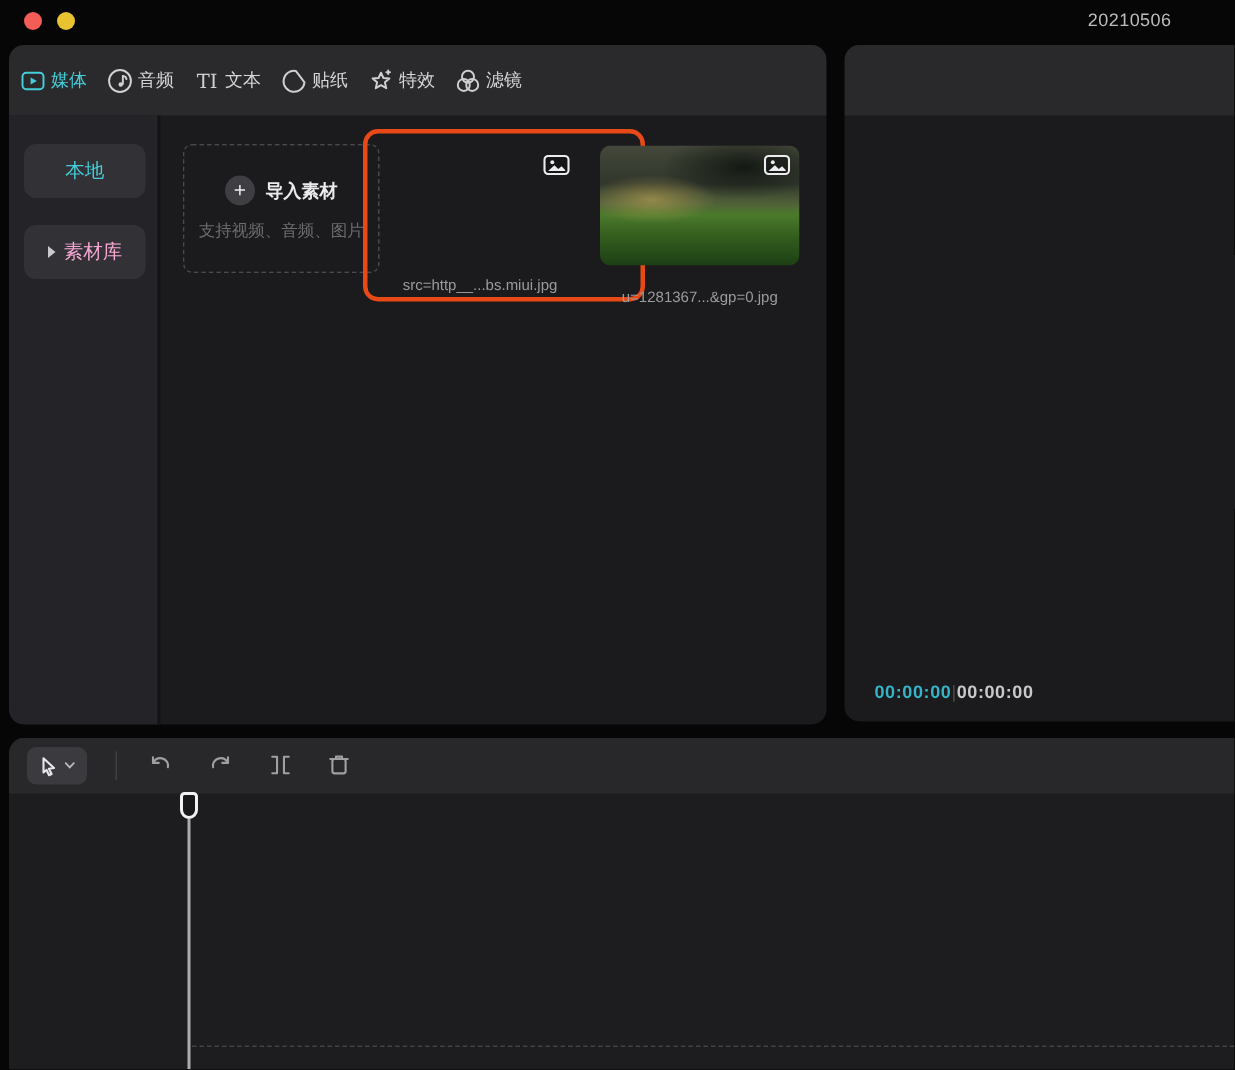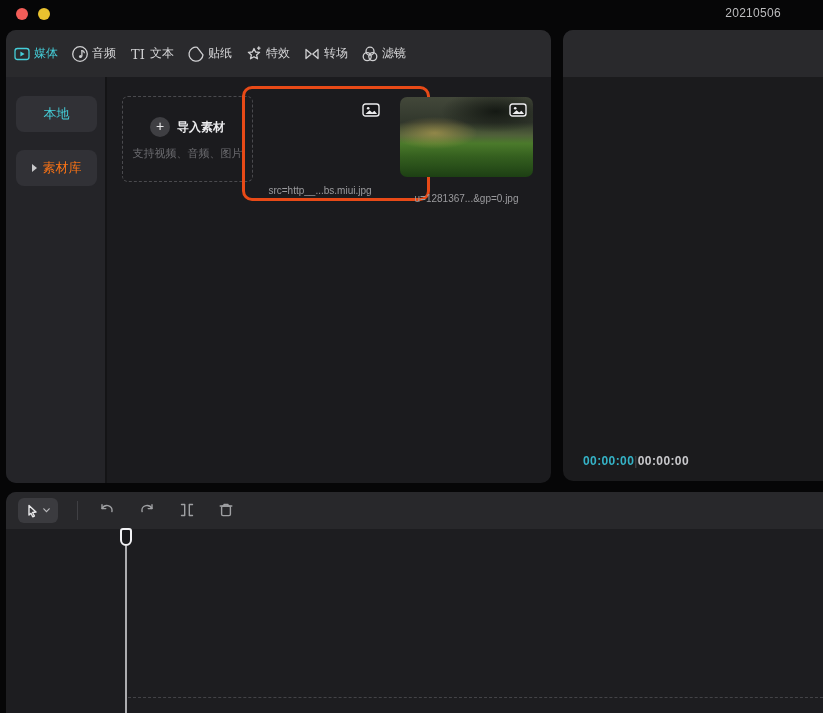--- a/index.html
+++ b/index.html
@@ -31,21 +31,21 @@
   .tab.active .fillacc { fill:#45ced9; }
 
   
   .sidebar { position:absolute; left:0; top:47px; width:99px; height:406px; background:#242428; }
   .side-divider { position:absolute; left:99px; top:47px; width:2px; height:406px; background:#141416; }
   .side-btn { position:absolute; left:10px; width:81px; height:36px; background:#313136; border-radius:8px;
               display:flex; align-items:center; justify-content:center; gap:6px; cursor:pointer; }
   .side-btn.local { top:19px; }
   .side-btn.local span { color:#45ced9; font-size:13px; }
   .side-btn.library { top:73px; }
-  .side-btn.library span { color:#f97316; font-size:13px; }
+  .side-btn.library span { color:#f9a8d4; font-size:13px; }
   .caret-right { width:0; height:0; border-left:5px solid #c9c9cb; border-top:4px solid transparent; border-bottom:4px solid transparent; }
 
   
   .import-box { position:absolute; left:116px; top:66px; width:131px; height:86px; border:1px dashed #4a4a4e; border-radius:6px;
                 display:flex; flex-direction:column; align-items:center; justify-content:center; gap:9px; cursor:pointer; }
   .import-row { display:flex; align-items:center; gap:7px; white-space:nowrap; }
   .plus-circle { width:20px; height:20px; border-radius:50%; background:#3f3f43; color:#e9e9eb; font-size:14px; line-height:19px; text-align:center; }
   .import-label { font-size:12px; color:#ebebed; font-weight:bold; }
   .import-hint { font-size:11px; color:#6c6c70; white-space:nowrap; }
 
@@ -146,29 +146,20 @@
         <svg viewBox="0 0 20 20">
             <path class="stroke" d="M10 4.5 L11.6 8 L15.6 8.3 L12.6 10.9 L13.5 14.8 L10 12.7 L6.5 14.8 L7.4 10.9 L4.4 8.3 L8.4 8 Z"></path>
             <path class="stroke" d="M14.8 3 v2.4 M13.6 4.2 h2.4"></path>
           </svg>
       </span>
       <span class="tlabel">特效</span>
     </div>
     <div class="tab">
       <span class="ticon">
         <svg viewBox="0 0 20 20">
-            <path class="stroke" d="M4 5.5 L9.2 10 L4 14.5 Z"></path>
-            <path class="stroke" d="M16 5.5 L10.8 10 L16 14.5 Z"></path>
-          </svg>
-      </span>
-      <span class="tlabel">转场</span>
-    </div>
-    <div class="tab">
-      <span class="ticon">
-        <svg viewBox="0 0 20 20">
             <circle class="stroke" cx="10" cy="7.2" r="4"></circle>
             <circle class="stroke" cx="7.2" cy="12.6" r="4"></circle>
             <circle class="stroke" cx="12.8" cy="12.6" r="4"></circle>
           </svg>
       </span>
       <span class="tlabel">滤镜</span>
     </div>
   </div>
 
   <div class="sidebar">

